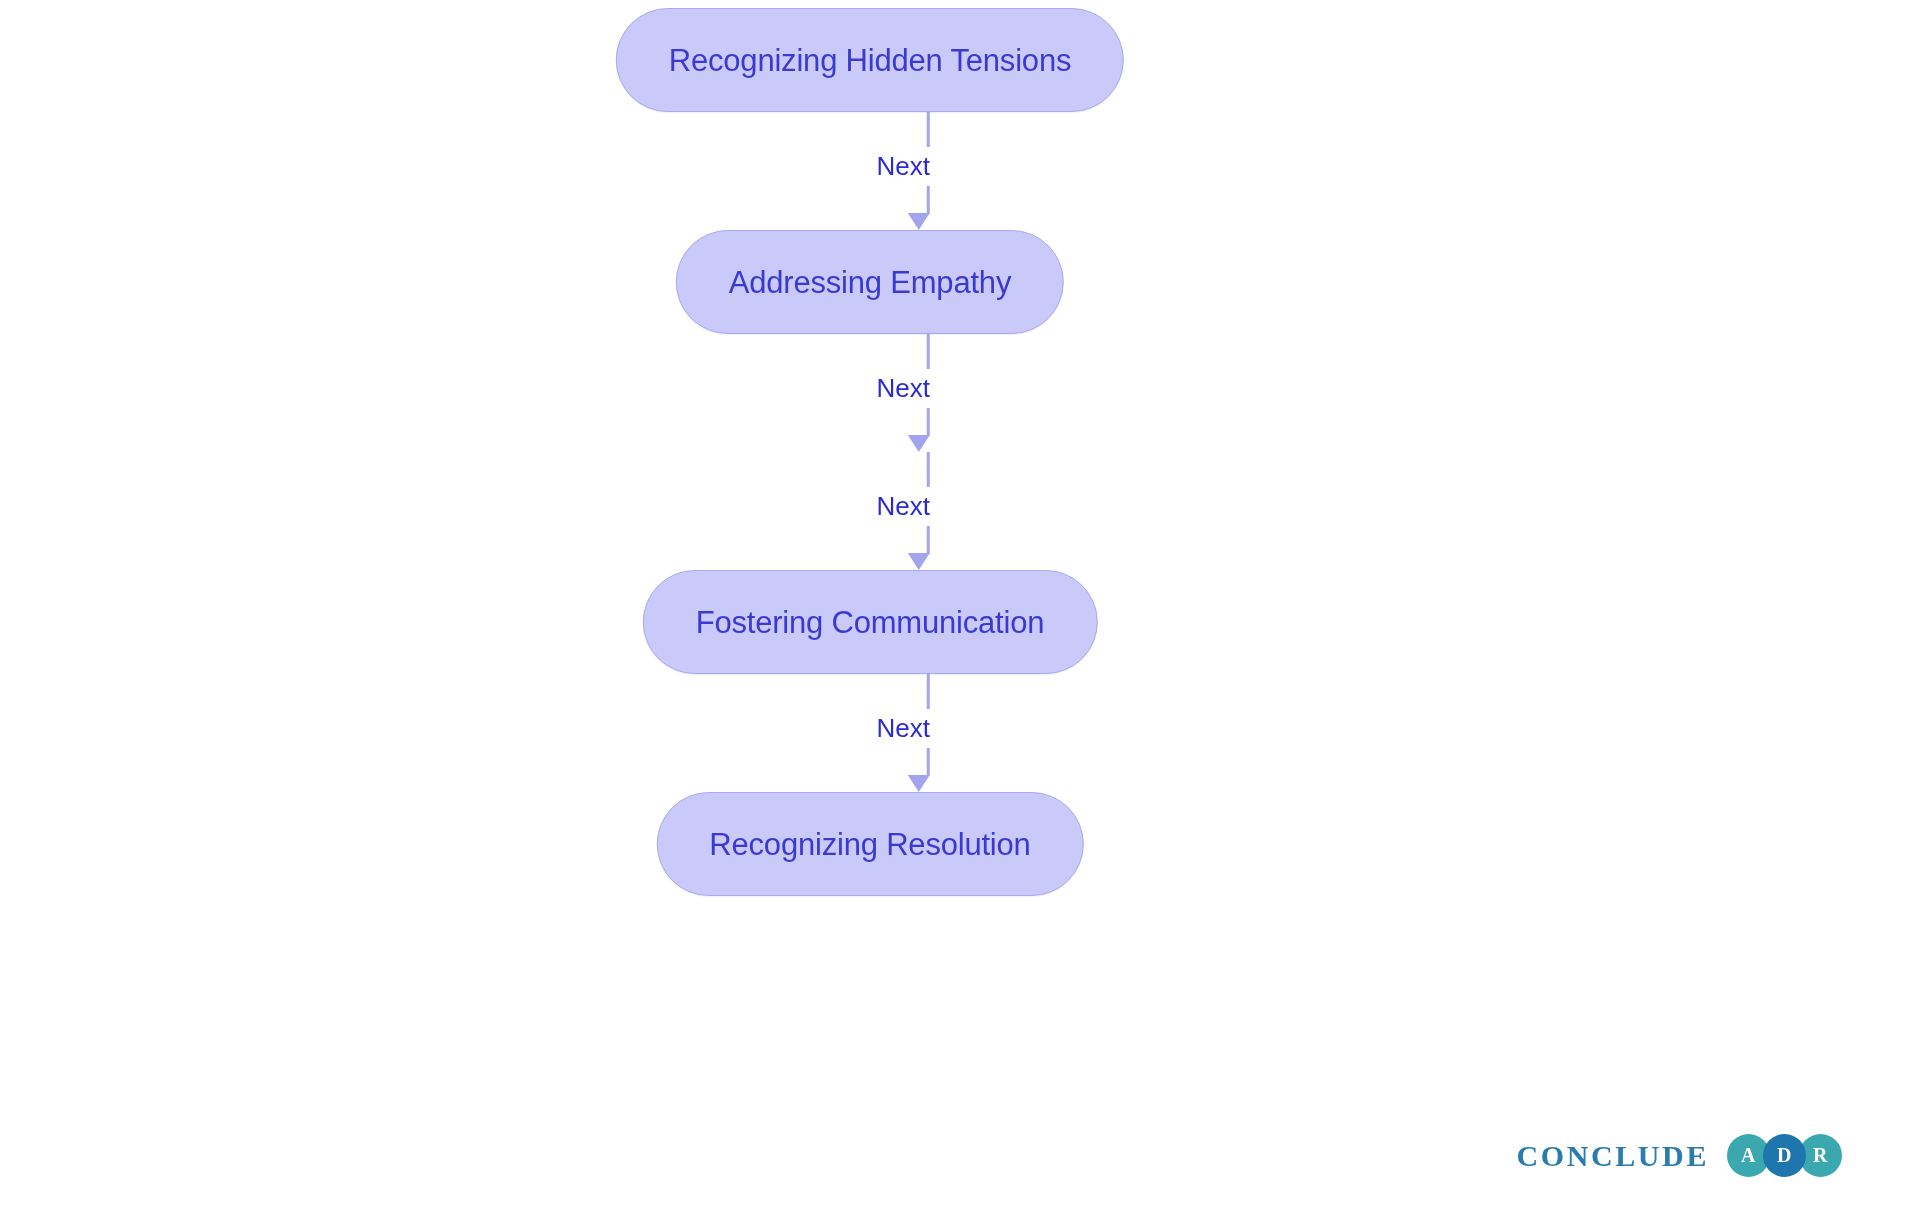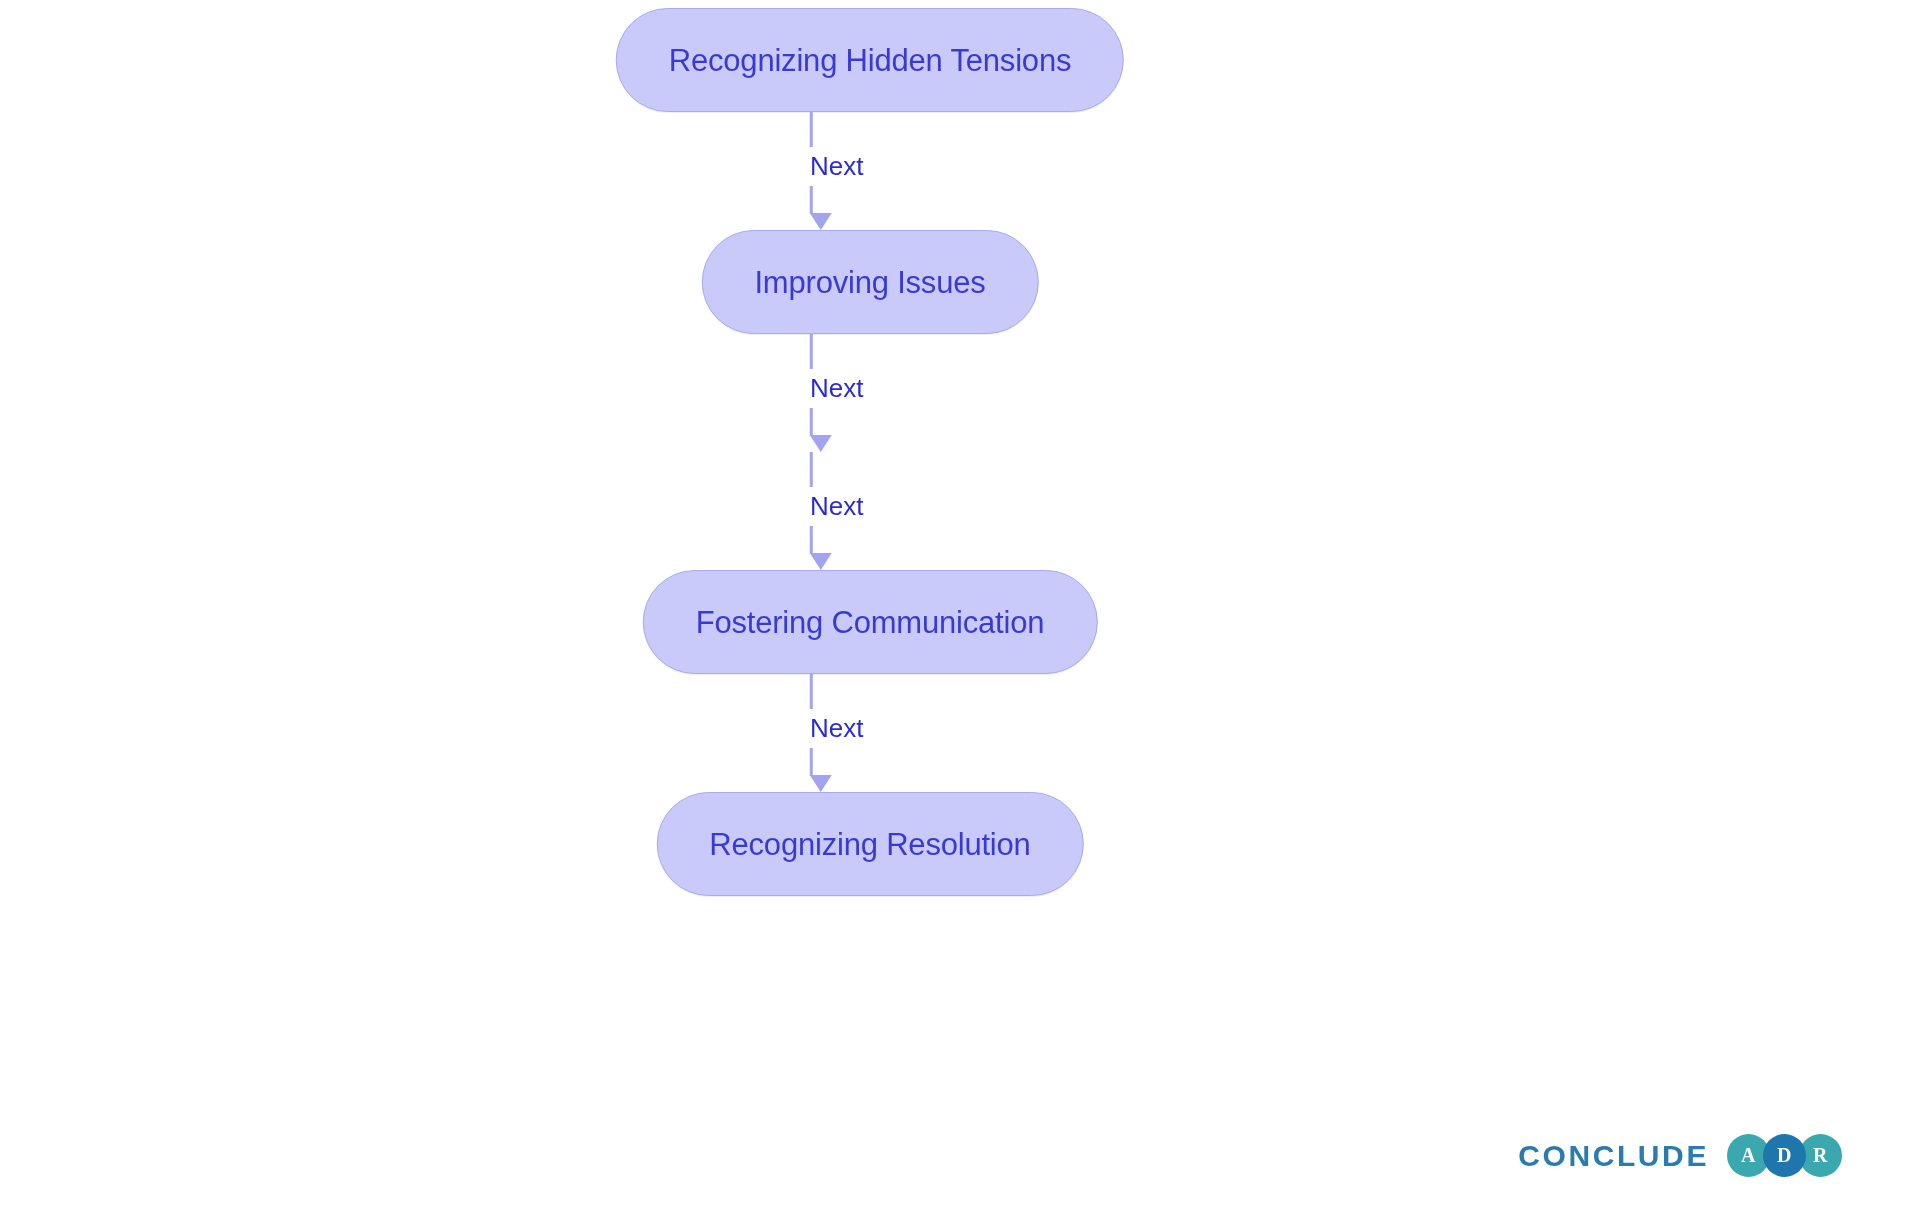--- a/index.html
+++ b/index.html
@@ -56,21 +56,21 @@
     line-height: 1;
   }
 
   
   .connector {
     position: relative;
     width: 120px;
     height: 118px;
     display: flex;
     flex-direction: column;
-    align-items: flex-start;
+    align-items: flex-end;
   }
   .conn-line-top {
     width: 3px;
     height: 40px;
     background: #a3a4ee;
   }
   .conn-label {
     color: #2b2bd4;
     font-size: 26px;
     line-height: 1;
@@ -95,21 +95,21 @@
   #brand-logo {
     position: absolute;
     right: 78px;
     bottom: 38px;
     display: flex;
     align-items: center;
     gap: 18px;
   }
   .brand-word {
     color: #2a7cae;
-    font-family: Liberation Sans, sans-serif;
+    font-family: Liberation Serif, serif;
     font-size: 30px;
     font-weight: 700;
     letter-spacing: 2.6px;
   }
   .brand-circles {
     display: flex;
     align-items: center;
   }
   .brand-circle {
     width: 43px;
@@ -139,21 +139,21 @@
     </div>
 
     <div class="connector">
       <div class="conn-line-top"></div>
       <span class="conn-label">Next</span>
       <div class="conn-line-bottom"></div>
       <div class="conn-arrow"></div>
     </div>
 
     <div class="node">
-      <span class="node-label">Improving Issues</span>
+      <span class="node-label">Addressing Empathy</span>
     </div>
 
     <div class="connector">
       <div class="conn-line-top"></div>
       <span class="conn-label">Next</span>
       <div class="conn-line-bottom"></div>
       <div class="conn-arrow"></div>
     </div>
 
 

